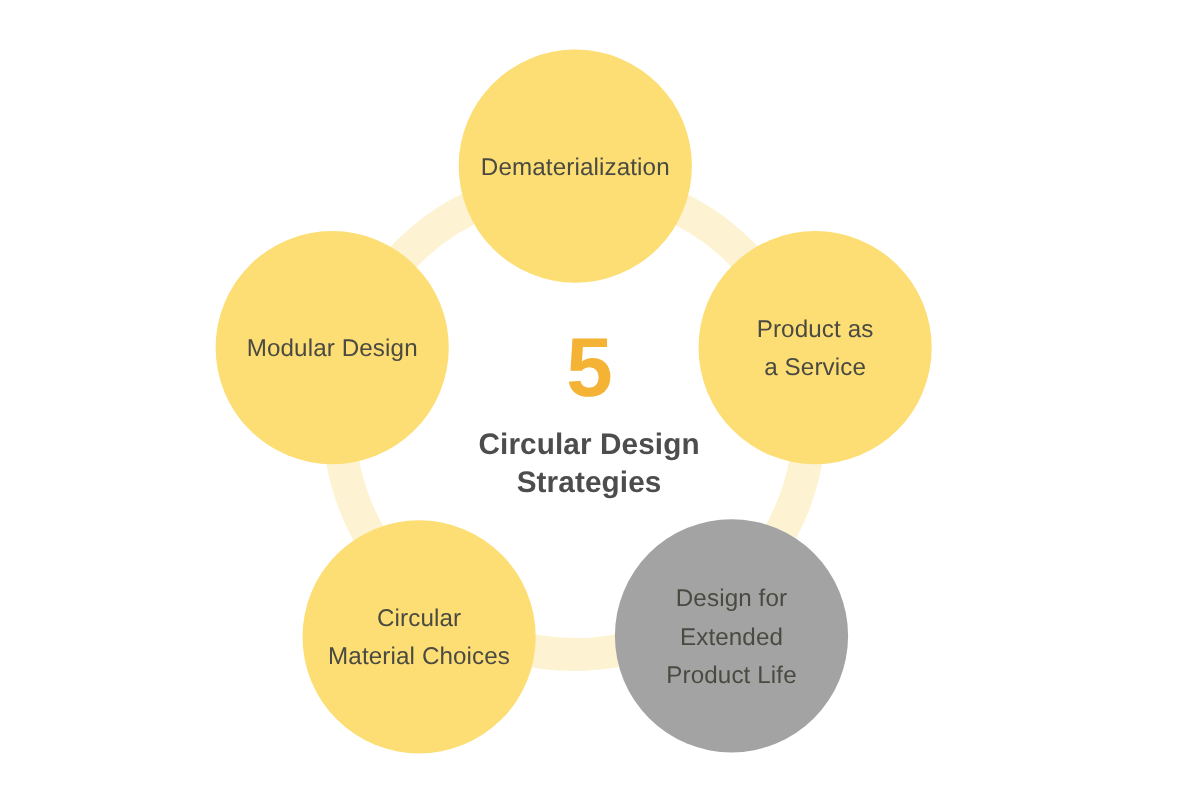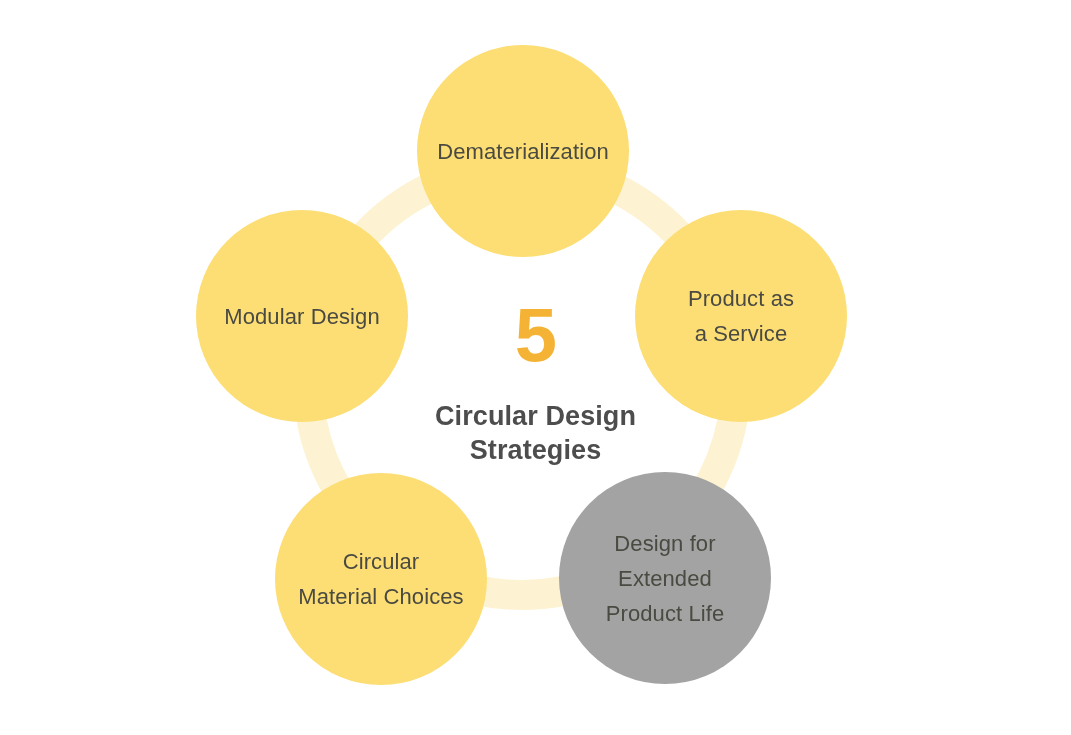--- a/index.html
+++ b/index.html
@@ -55,21 +55,21 @@
     text-align: center;
   }
   #center-count {
     font-size: 76px;
     font-weight: bold;
     color: #f5b335;
     line-height: 1;
     letter-spacing: -1px;
   }
   #center-title {
-    margin-top: 26px;
+    margin-top: 14px;
     font-size: 27px;
     font-weight: bold;
     color: #4d4d4d;
     line-height: 34px;
     white-space: pre-line;
     letter-spacing: 0.1px;
   }
 </style>
 </head>
 <body>

